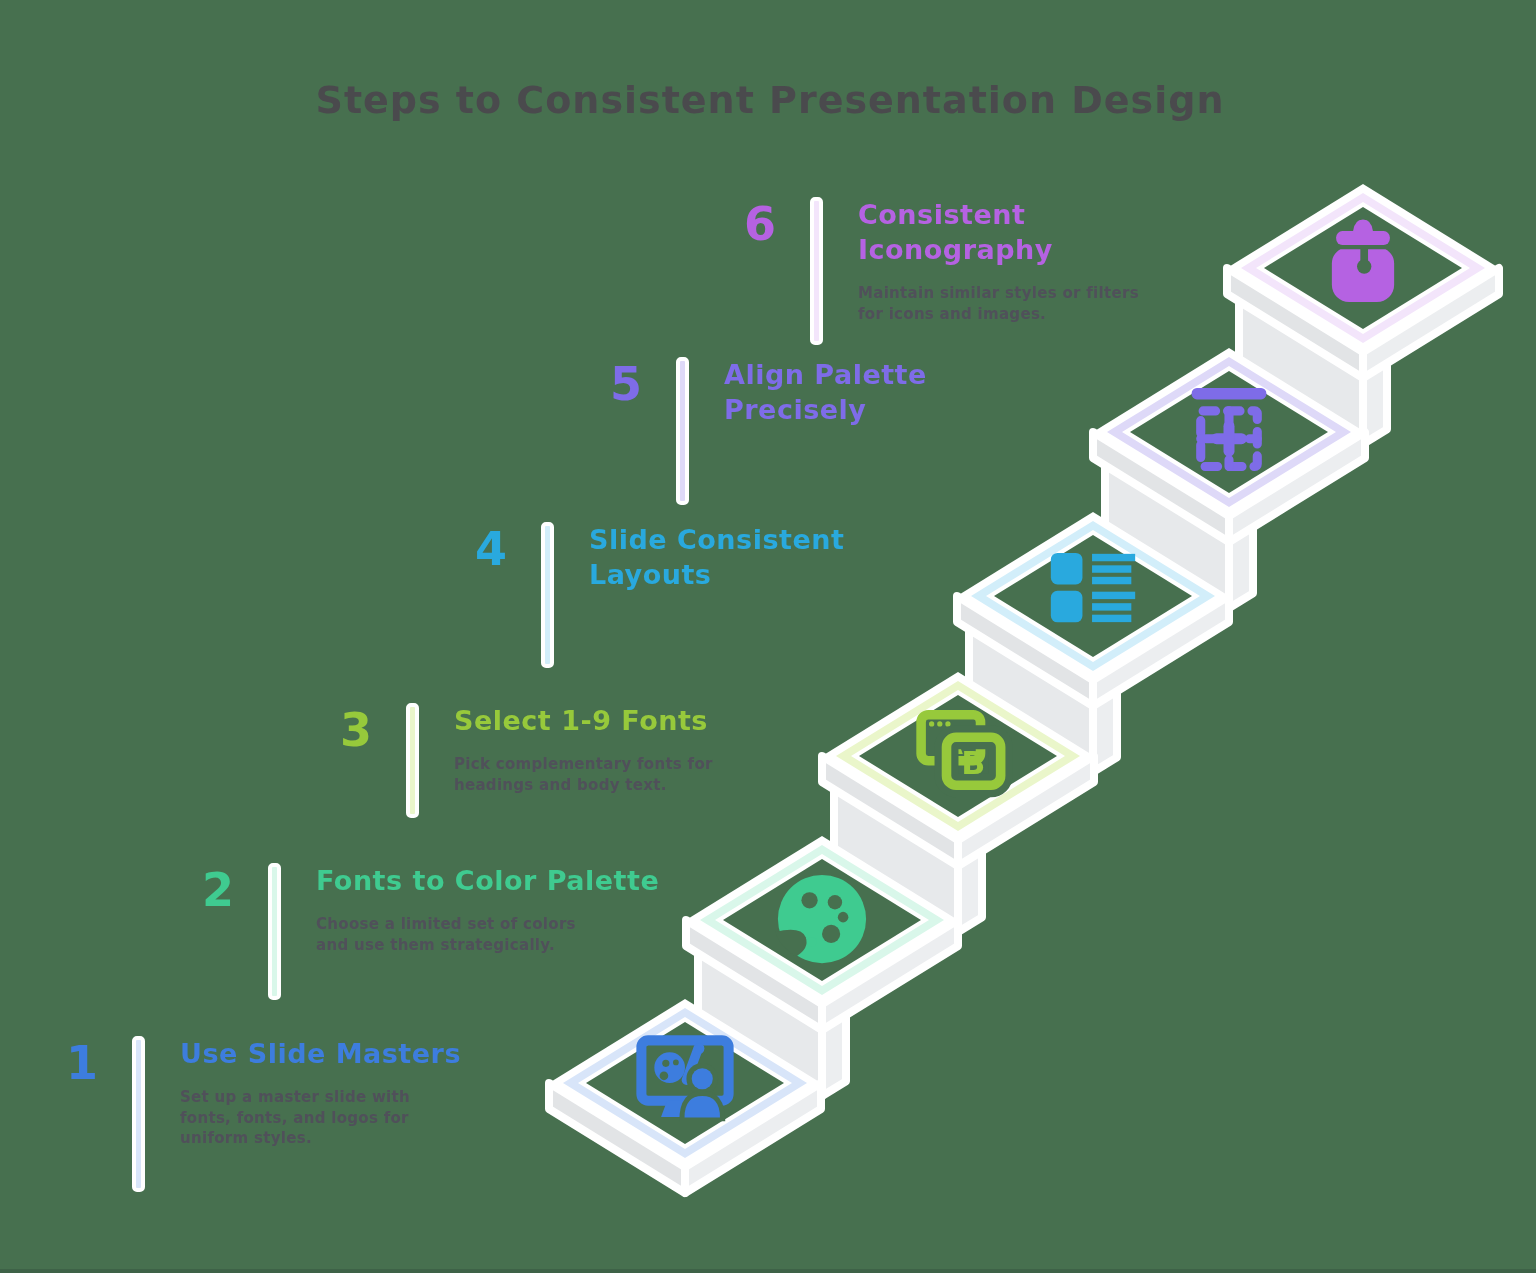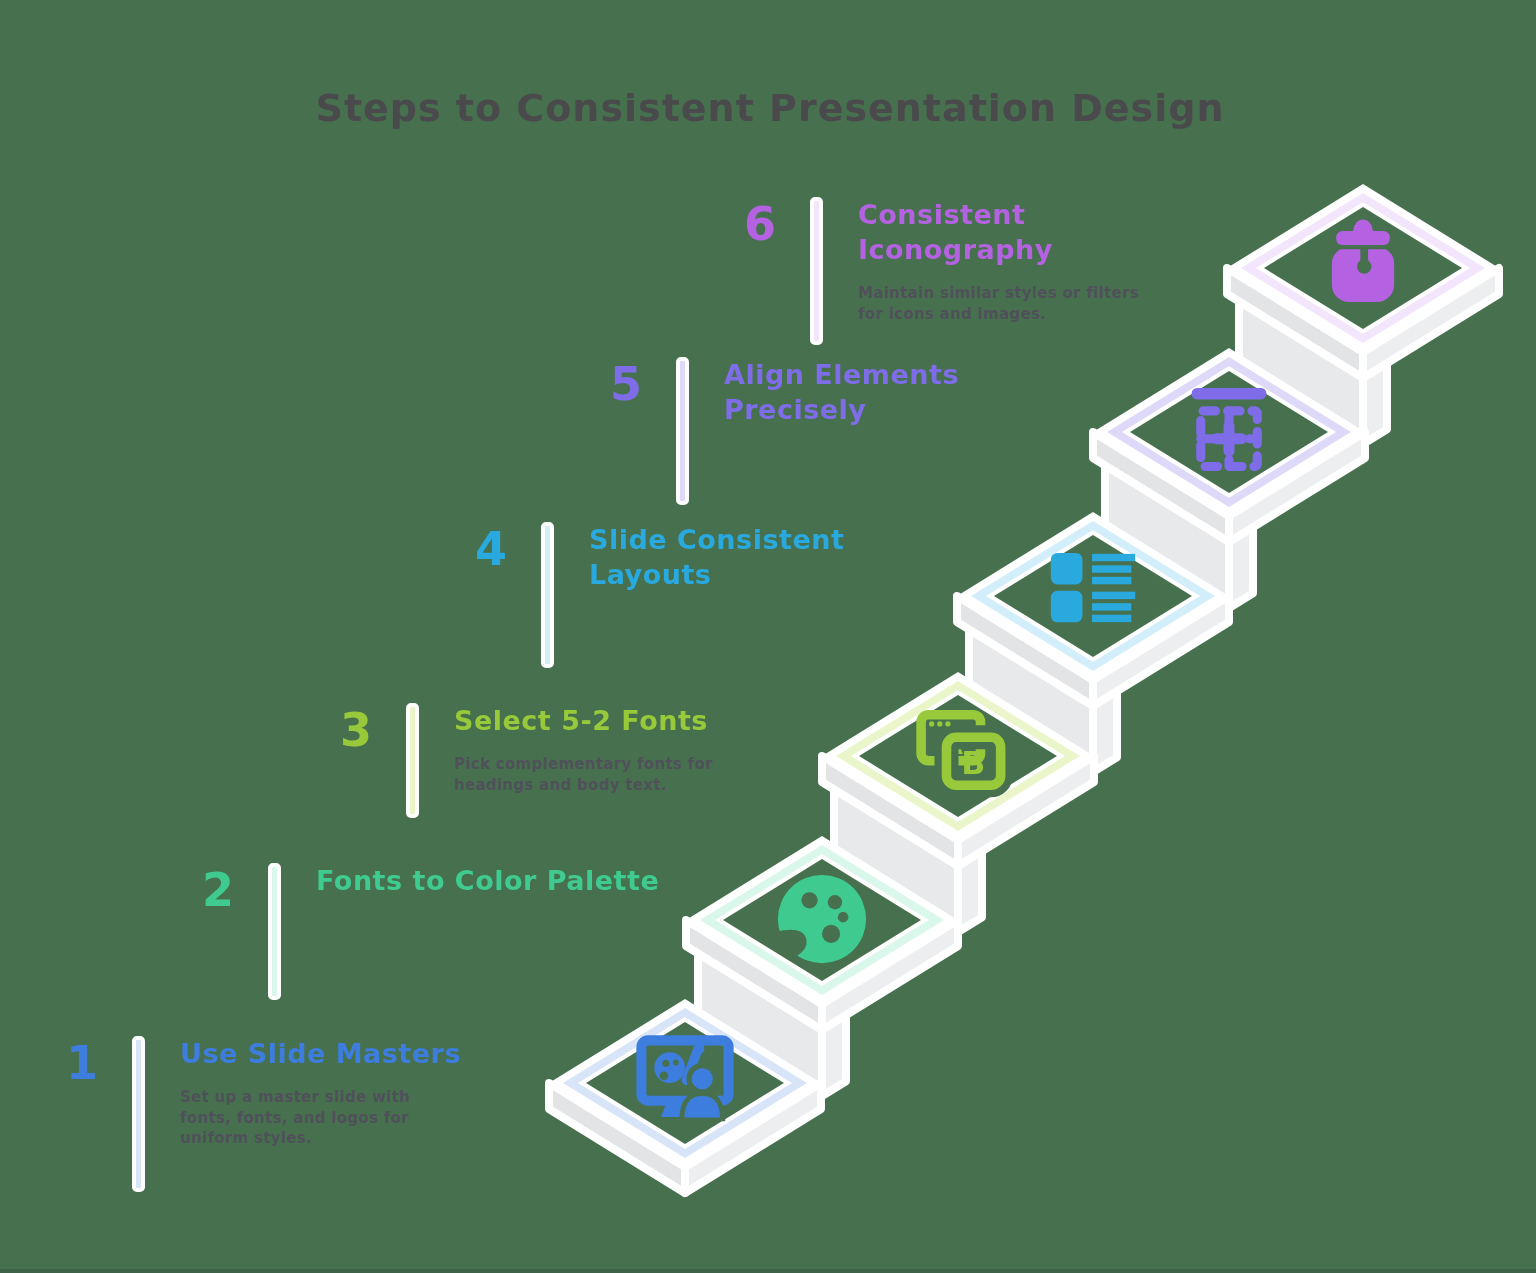--- a/index.html
+++ b/index.html
@@ -5,21 +5,20 @@
   html,body{margin:0;padding:0;}
   body{
     width:1536px;height:1273px;position:relative;overflow:hidden;
     background:#47704f;
     font-family:"DejaVu Sans","Liberation Sans",sans-serif;
   }
   .main-title{
     position:absolute;left:30px;top:78px;width:1480px;
     text-align:center;font-size:38px;font-weight:bold;color:#4a4a4d;
     letter-spacing:1px;
-    margin-top:8px;
   }
   #stairs{position:absolute;left:0;top:0;}
   .step-block{position:absolute;}
   .step-number{
     position:absolute;width:84px;text-align:right;
     font-size:46px;font-weight:bold;line-height:1;
     color:var(--c);top:4px;left:-118px;
   }
   .step-bar{
     position:absolute;left:0;top:0;width:13px;height:var(--h);
@@ -192,44 +191,46 @@
     <div class="step-desc">Set up a master slide with
 fonts, fonts, and logos for
 uniform styles.</div>
   </div>
 </div>
 <div class="step-block" style="left: 268px; top: 863px; --h: 137px; --c: #3fcb90; --t: #d9f7ea;">
   <div class="step-number">2</div>
   <div class="step-bar"></div>
   <div class="step-text">
     <div class="step-title">Fonts to Color Palette</div>
+    <div class="step-desc">Choose a limited set of colors
+and use them strategically.</div>
   </div>
 </div>
 <div class="step-block" style="left: 406px; top: 703px; --h: 115px; --c: #97c93b; --t: #eaf6ca;">
   <div class="step-number">3</div>
   <div class="step-bar"></div>
   <div class="step-text">
-    <div class="step-title">Select 5-2 Fonts</div>
+    <div class="step-title">Select 1-9 Fonts</div>
     <div class="step-desc">Pick complementary fonts for
 headings and body text.</div>
   </div>
 </div>
 <div class="step-block" style="left: 541px; top: 522px; --h: 146px; --c: #29a9de; --t: #d2eefa;">
   <div class="step-number">4</div>
   <div class="step-bar"></div>
   <div class="step-text">
     <div class="step-title">Slide Consistent
 Layouts</div>
   </div>
 </div>
 <div class="step-block" style="left: 676px; top: 357px; --h: 148px; --c: #7e6ce8; --t: #ded9f8;">
   <div class="step-number">5</div>
   <div class="step-bar"></div>
   <div class="step-text">
-    <div class="step-title">Align Elements
+    <div class="step-title">Align Palette
 Precisely</div>
   </div>
 </div>
 <div class="step-block" style="left: 810px; top: 197px; --h: 148px; --c: #b562e2; --t: #f3e5fb;">
   <div class="step-number">6</div>
   <div class="step-bar"></div>
   <div class="step-text">
     <div class="step-title">Consistent
 Iconography</div>
     <div class="step-desc">Maintain similar styles or filters

